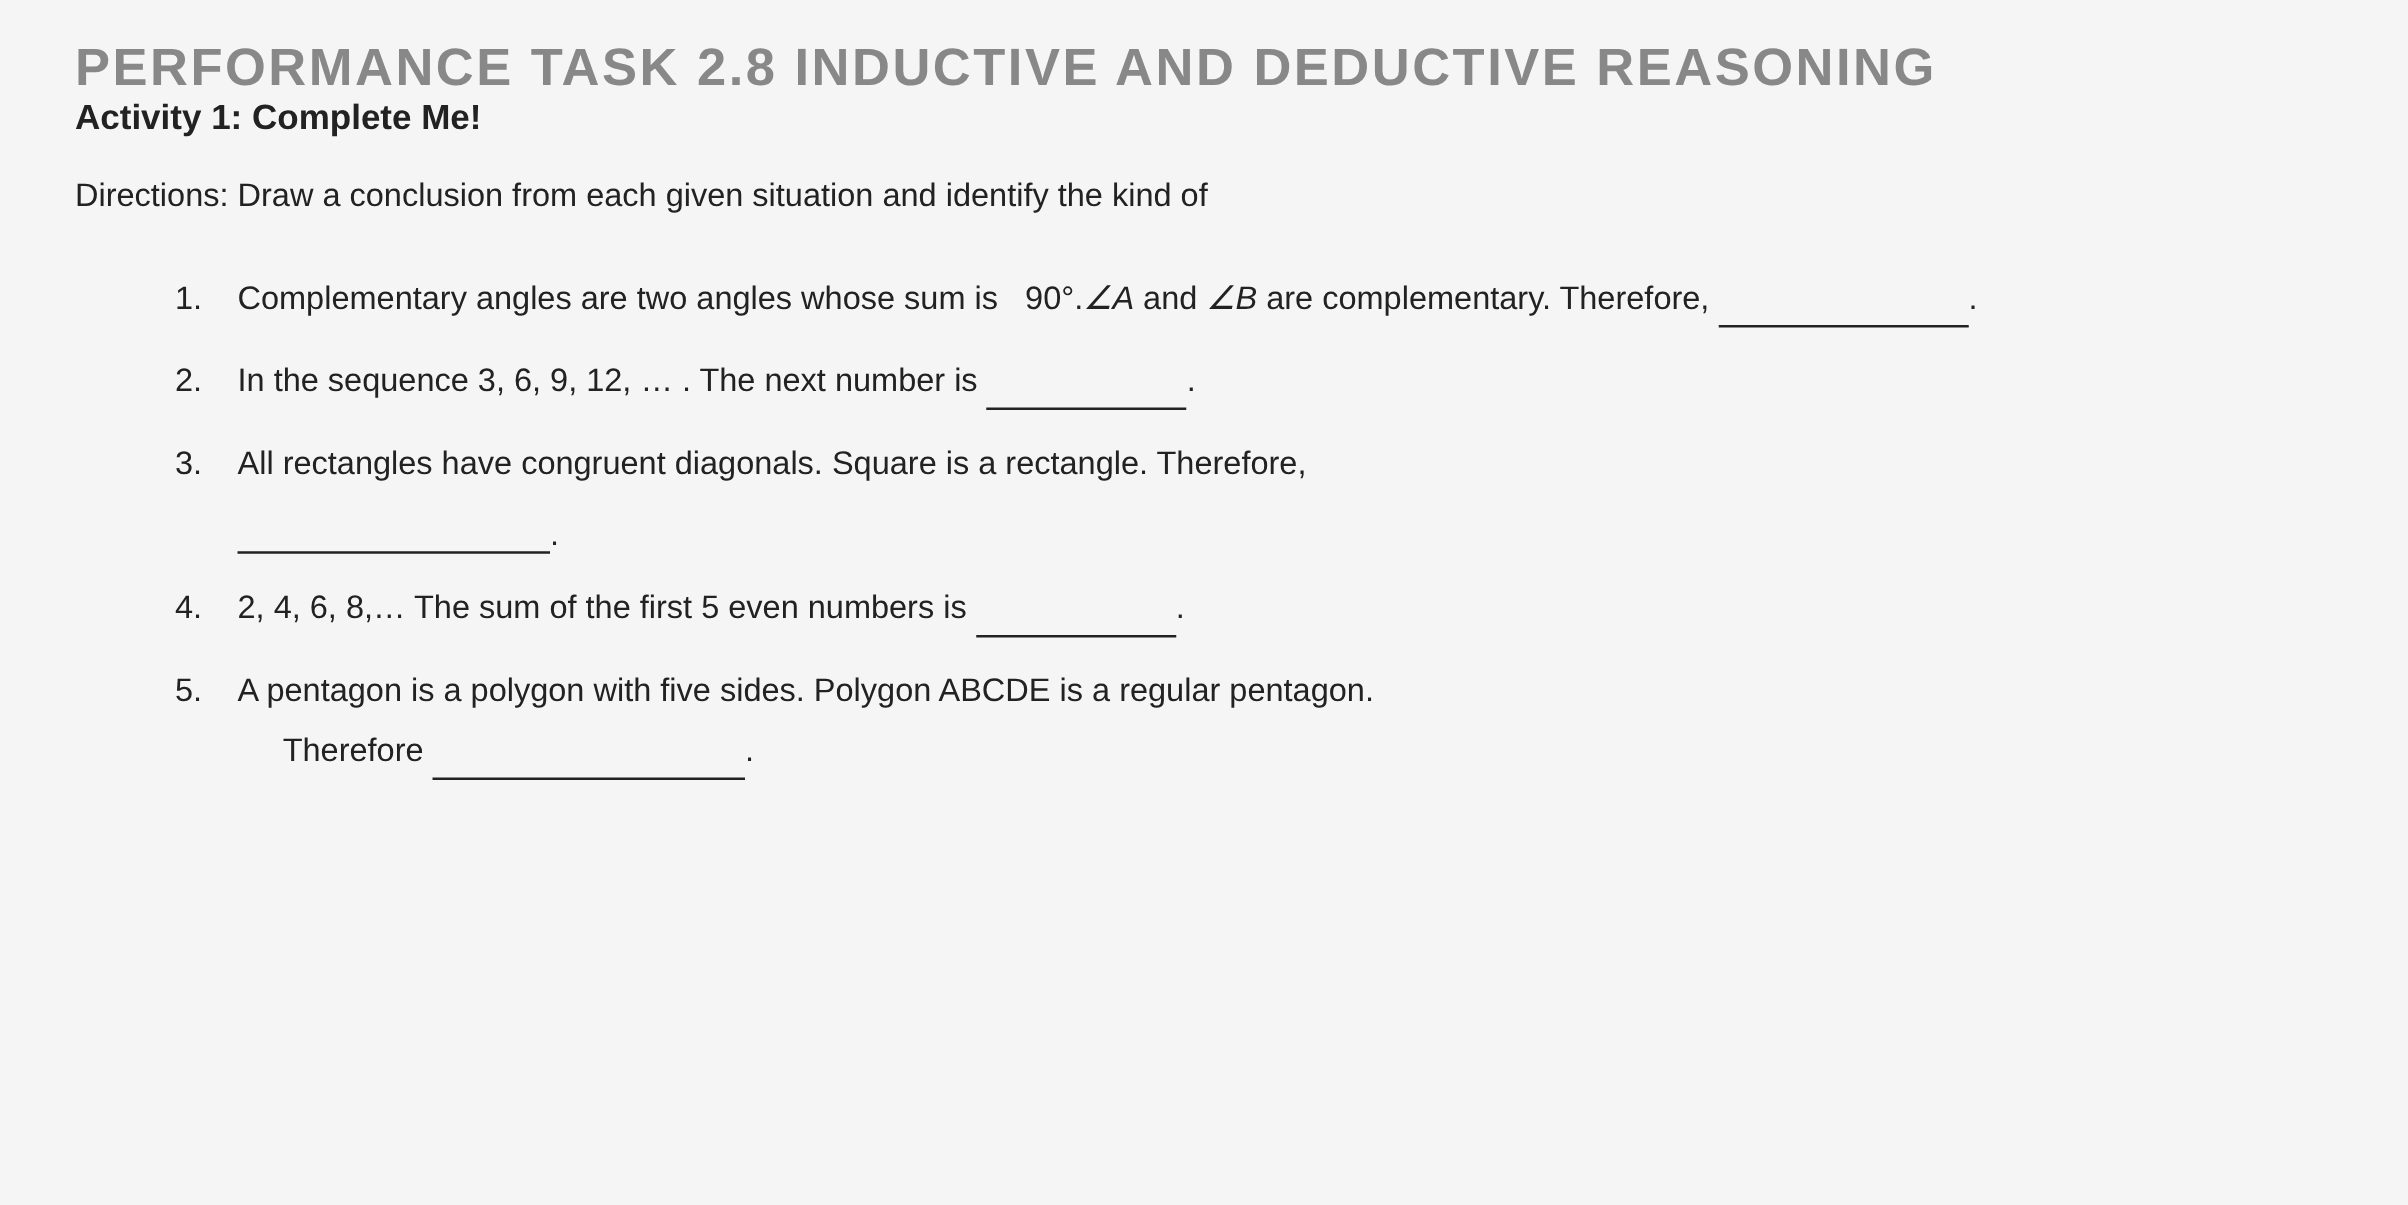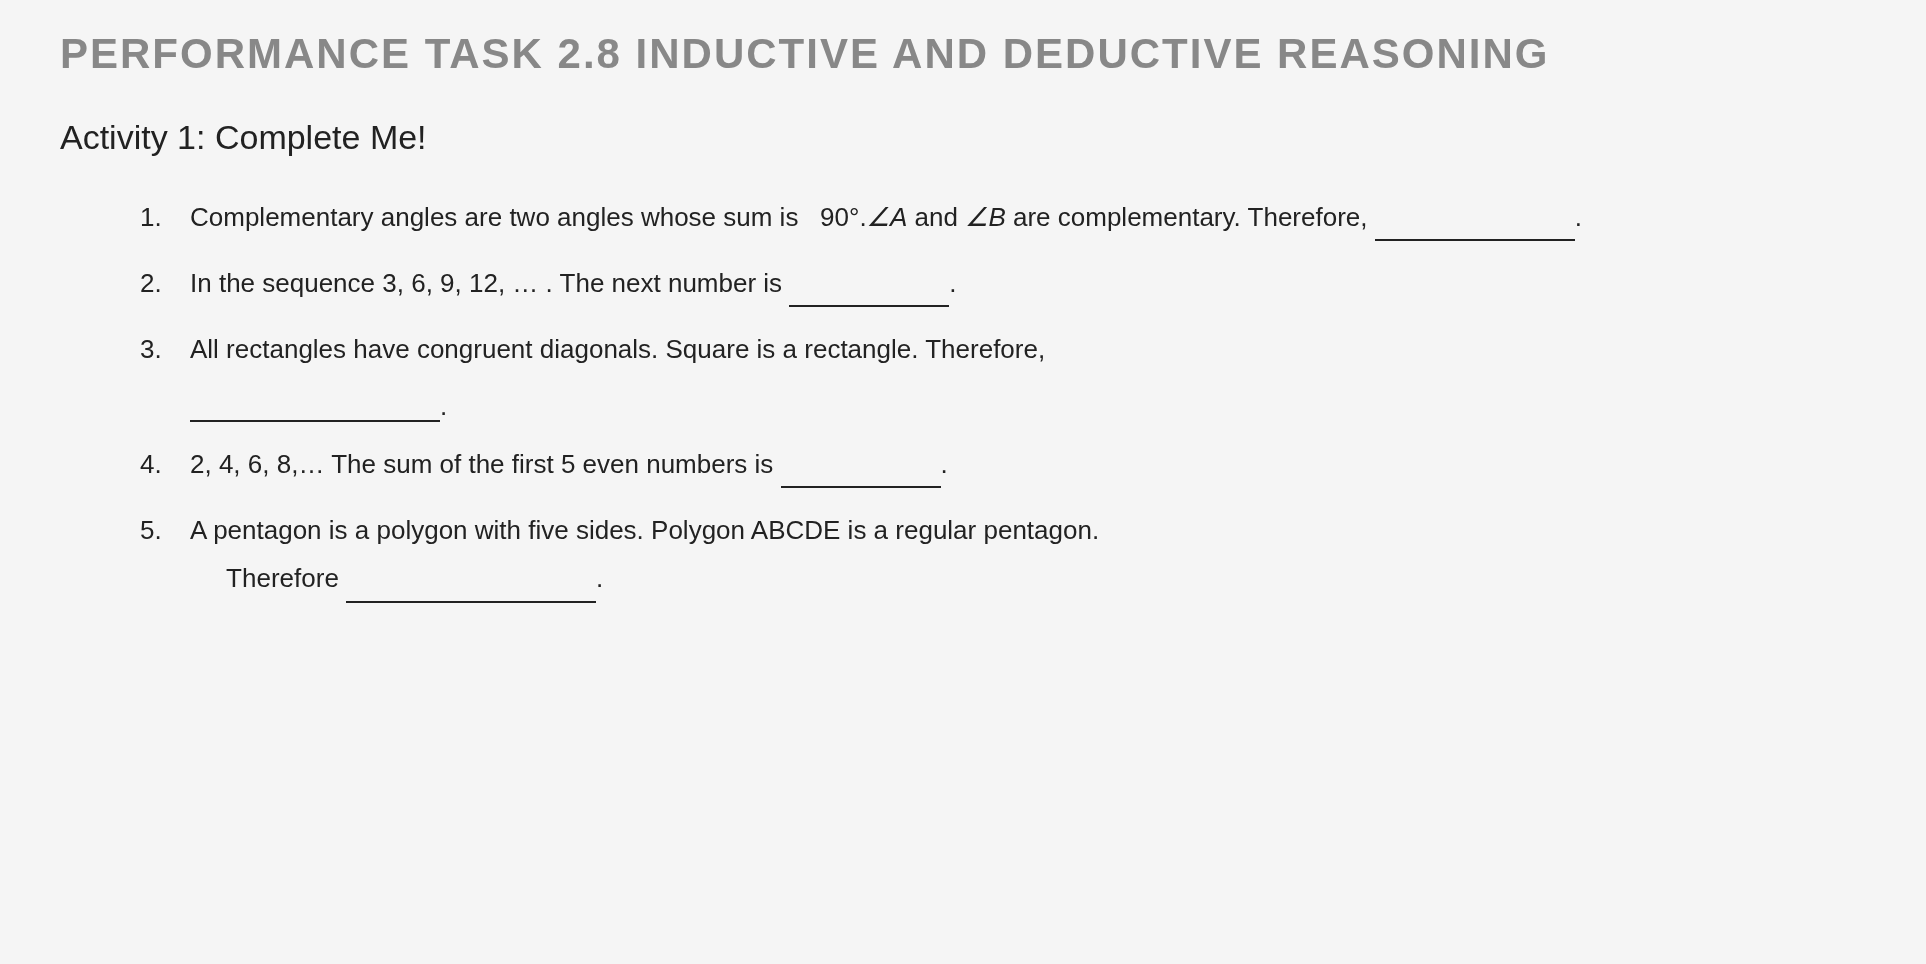--- a/index.html
+++ b/index.html
@@ -16,27 +16,26 @@
       padding: 30px 60px;
       color: #222;
     }
 
     .page-title {
       font-size: 42px;
       font-weight: 900;
       color: #888;
       letter-spacing: 2px;
       text-transform: uppercase;
-      margin-bottom: 40px;
       font-family: Arial, sans-serif;
     }
 
     .activity-title {
-      font-size: 34px;
-      font-weight: normal;
+      font-size: 28px;
+      font-weight: bold;
       margin-bottom: 24px;
       font-family: Arial, sans-serif;
     }
 
     .directions {
       font-size: 26px;
       line-height: 1.7;
       margin-bottom: 36px;
       max-width: 1600px;
       text-align: justify;
@@ -107,20 +106,21 @@
     }
   </style>
 </head>
 <body>
 
 <h1 class="page-title">PERFORMANCE TASK 2.8 INDUCTIVE AND DEDUCTIVE REASONING</h1>
 
 <h2 class="activity-title">Activity 1: Complete Me!</h2>
 
 <div class="directions">
+  <span>Directions: Draw a conclusion from each given situation and identify the kind of</span>
 </div>
 
 <ol class="questions-list">
 
   <li>
     <span class="q-number">1.</span>
     <span class="q-text">
       Complementary angles are two angles whose sum is &nbsp; 90°.<span class="italic">∠A</span> and <span class="italic">∠B</span> are
       complementary. Therefore, <span class="blank blank-medium"></span>.
     </span>

